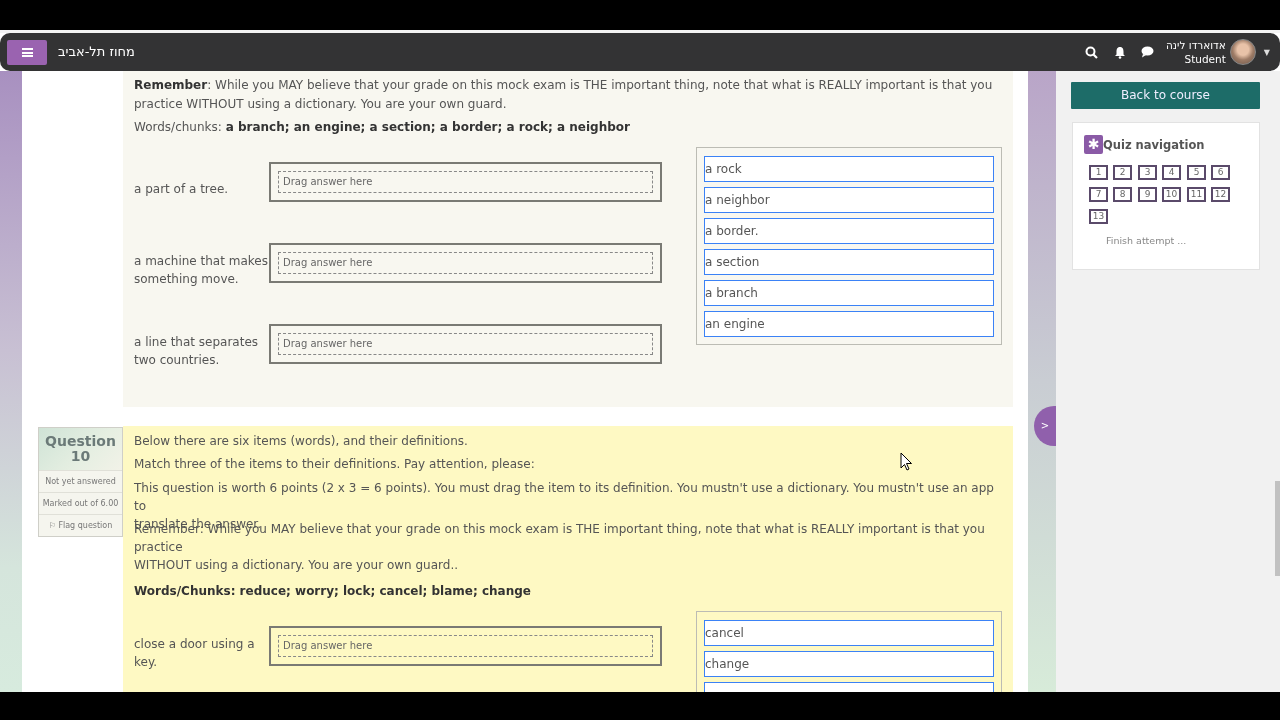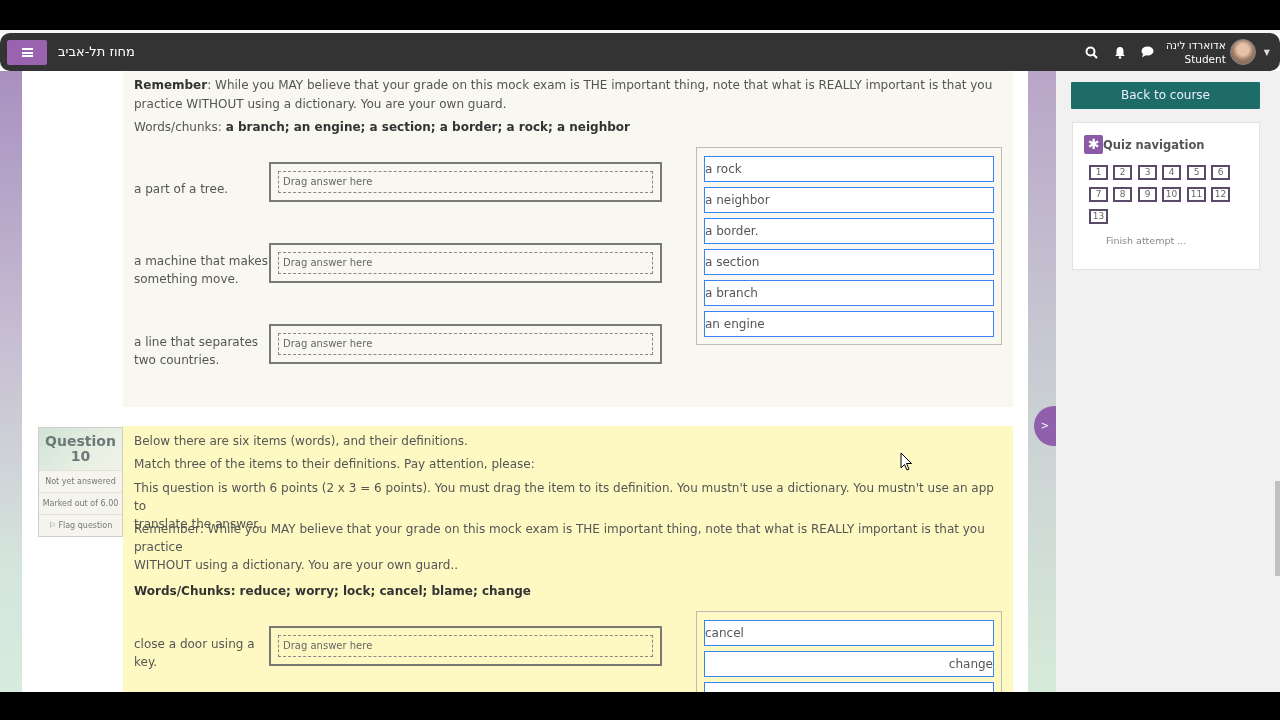--- a/index.html
+++ b/index.html
@@ -137,21 +137,21 @@
       <div class="txt" style="left:11px; top:94px; width:870px;"><span>Remember: While you MAY believe that your grade on this mock exam is THE important thing, note that what is REALLY important is that you practice</span><br><span>WITHOUT using a dictionary. You are your own guard..</span></div>
       <div class="txt" style="left:11px; top:156px; color:#333; font-weight:bold;">Words/Chunks: reduce; worry; lock; cancel; blame; change</div>
 
       <div class="txt" style="left:11px; top:209px;"><span>close a door using a</span><br><span>key.</span></div>
       <div class="drop-zone" style="left:146px; top:200px;">
           <div class="inner">Drag answer here</div>
         </div>
 
       <div class="pool" style="left:573px; top:185px; height:100px;">
         <div class="chip" style="top:8px;">cancel</div>
-        <div class="chip" style="top:39px;text-align:right;">change</div>
+        <div class="chip" style="top:39px;">change</div>
         <div class="chip" style="top:70px;"></div>
       </div>
     </div>
   </div>
 
   <div class="right-strip"></div>
   <div class="toggle-btn">&gt;</div>
 
   <div class="side-panel">
     <div class="back-btn">Back to course</div>

